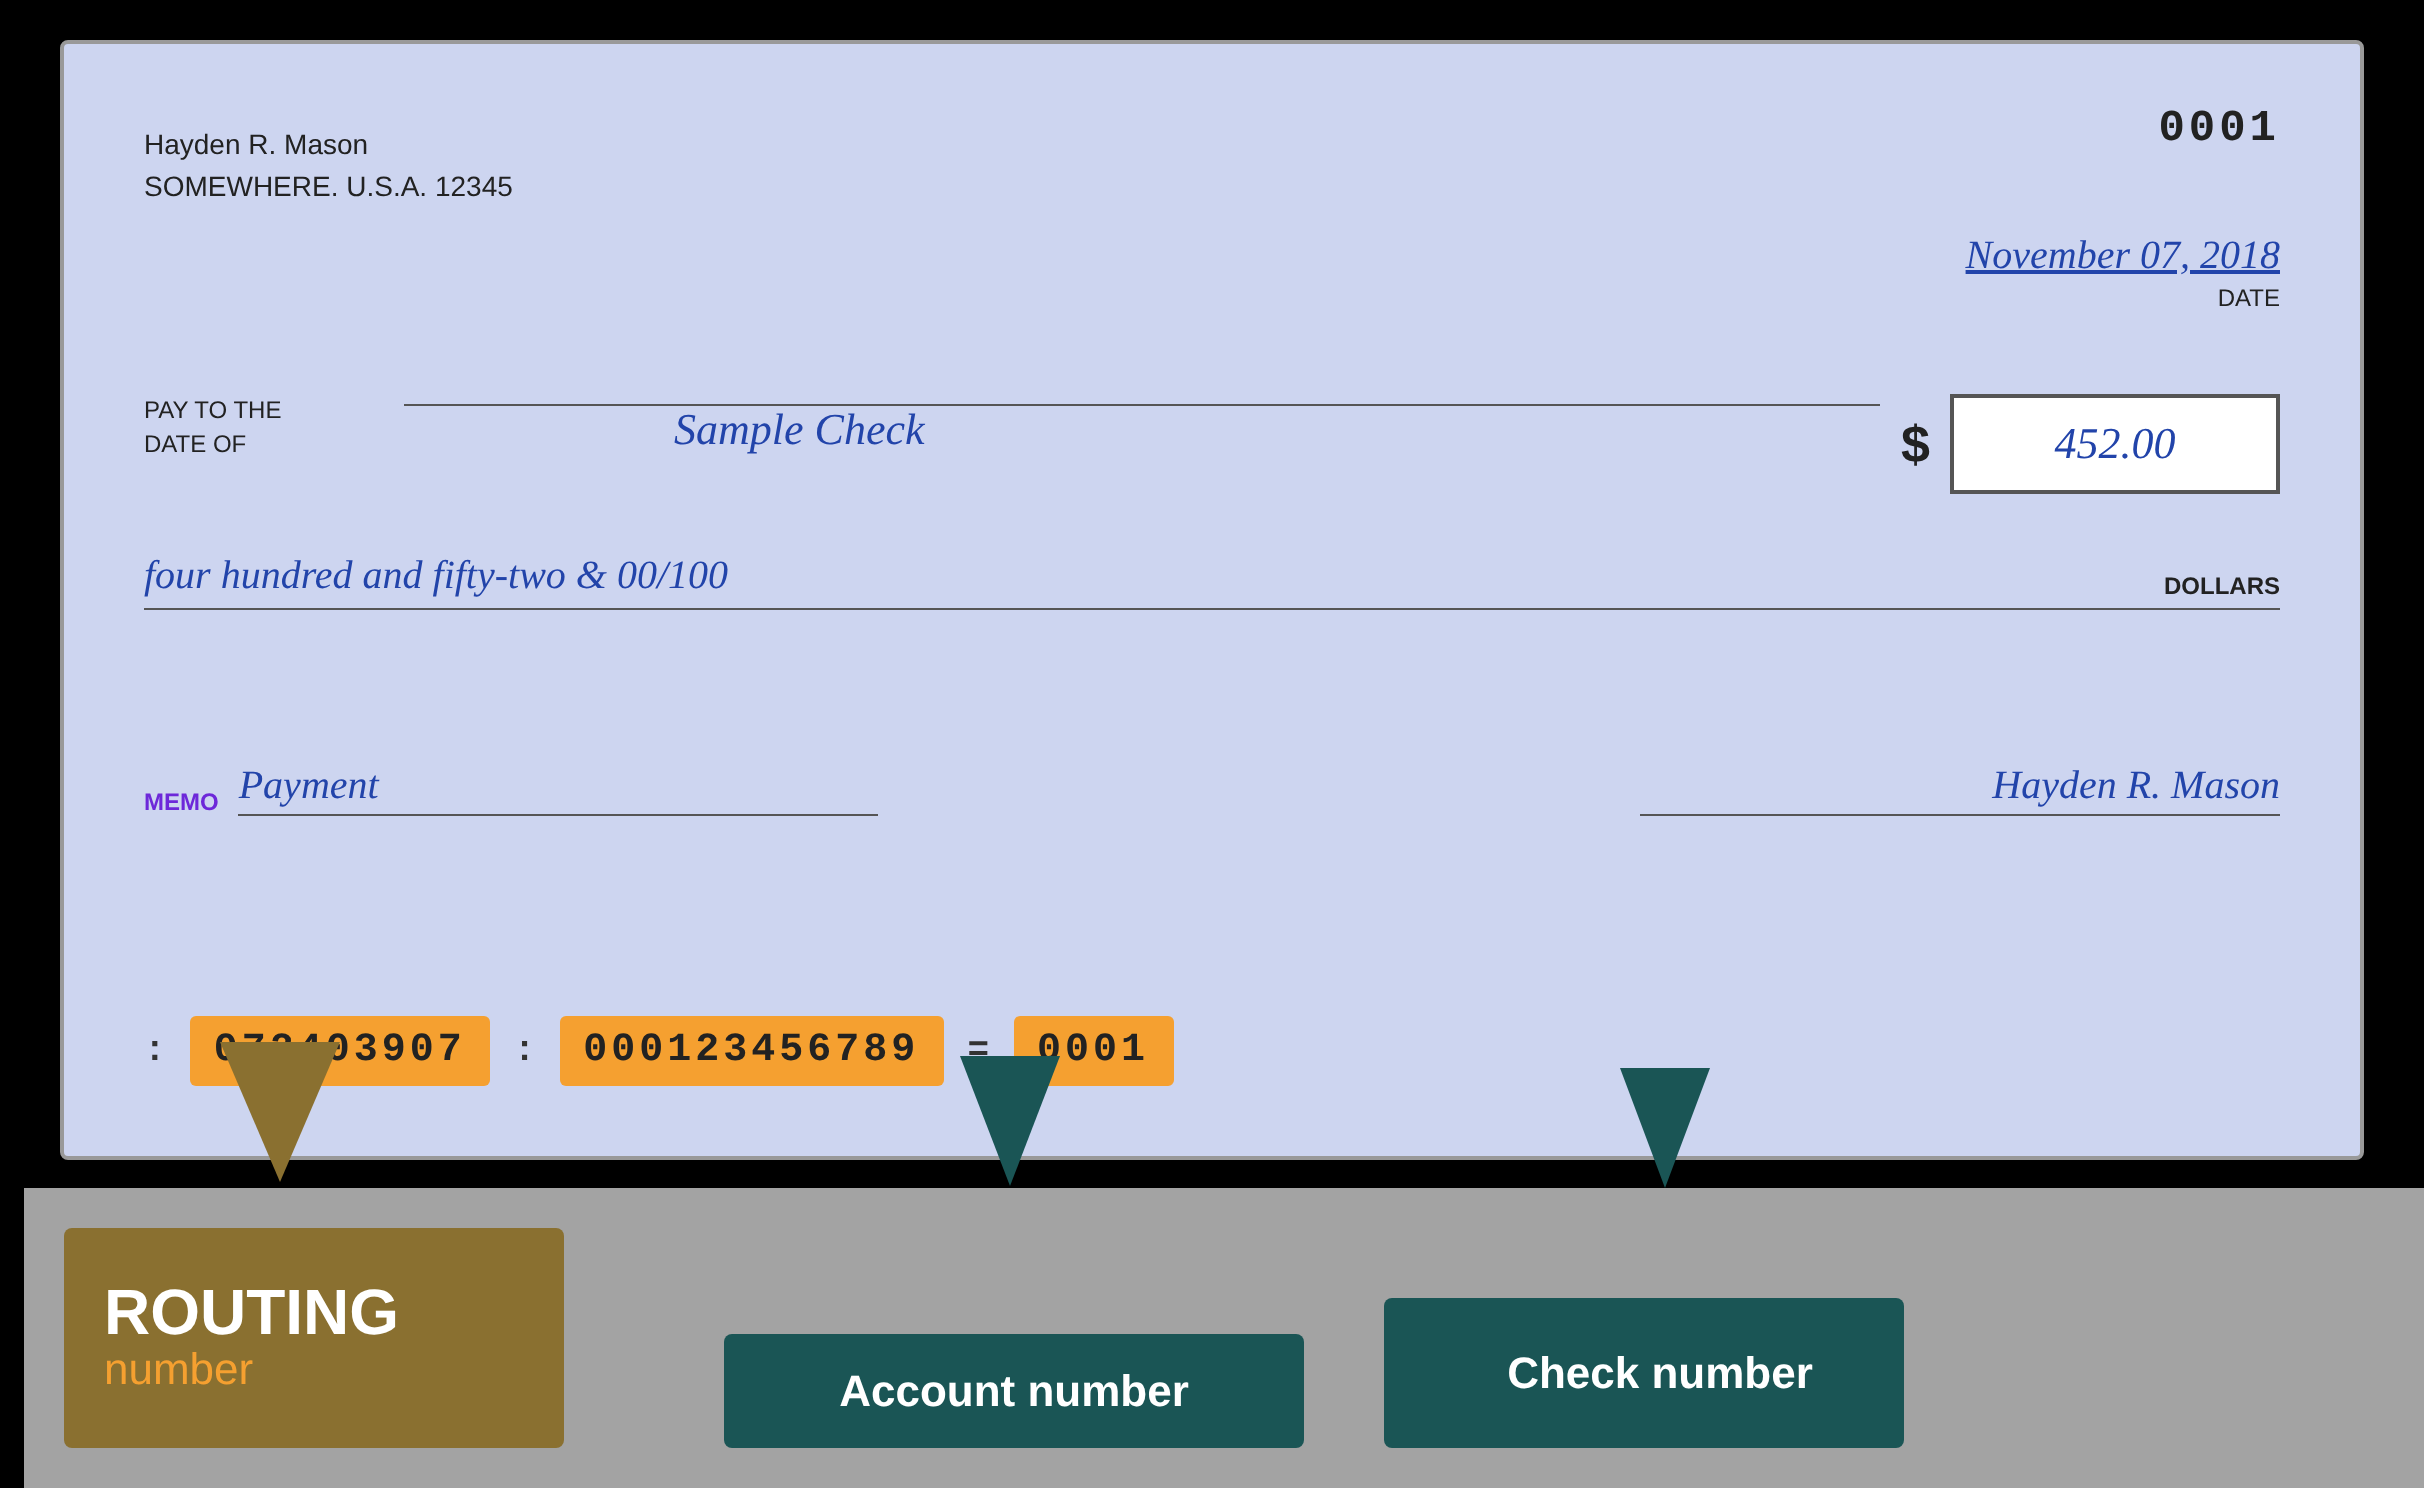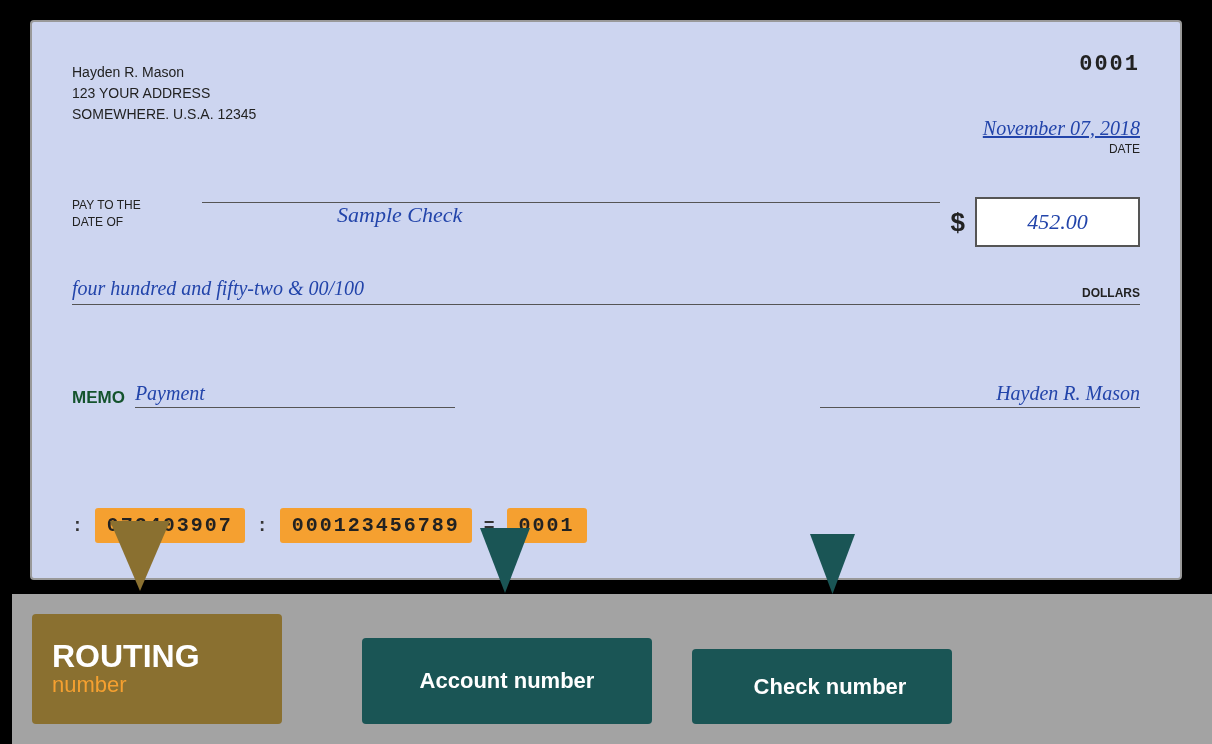--- a/index.html
+++ b/index.html
@@ -193,22 +193,22 @@
     .memo-section {
       position: absolute;
       top: 360px;
       left: 40px;
       right: 40px;
       display: flex;
       align-items: flex-end;
     }
 
     .memo-label {
-      font-size: 17px;
-      color: #14532d;
+      font-size: 12px;
+      color: #6d28d9;
       margin-right: 10px;
       font-weight: bold;
     }
 
     .memo-line {
       width: 320px;
       border-bottom: 1px solid #555;
       padding-bottom: 2px;
     }
 
@@ -326,21 +326,21 @@
       font-size: 22px;
       color: #f5a030;
       line-height: 1.2;
     }
 
     .account-box {
       position: absolute;
       bottom: 20px;
       left: 350px;
       width: 290px;
-      height: 86px;
+      height: 57px;
       background: #1a5555;
       display: flex;
       align-items: center;
       justify-content: center;
       border-radius: 4px;
     }
 
     .account-label {
       font-size: 22px;
       font-weight: bold;
@@ -376,21 +376,20 @@
 <body>
 
 <div class="page-wrapper">
 
   <div class="check-area">
 
     <div class="check-number-top">0001</div>
 
     <div class="address-block">
       <div>Hayden R. Mason</div>
-      <div>123 YOUR ADDRESS</div>
       <div>SOMEWHERE. U.S.A. 12345</div>
     </div>
 
 
     <div class="date-section">
       <div class="date-value">November 07, 2018</div>
       <div class="date-label">DATE</div>
     </div>
 
     <div class="pay-to-section">

